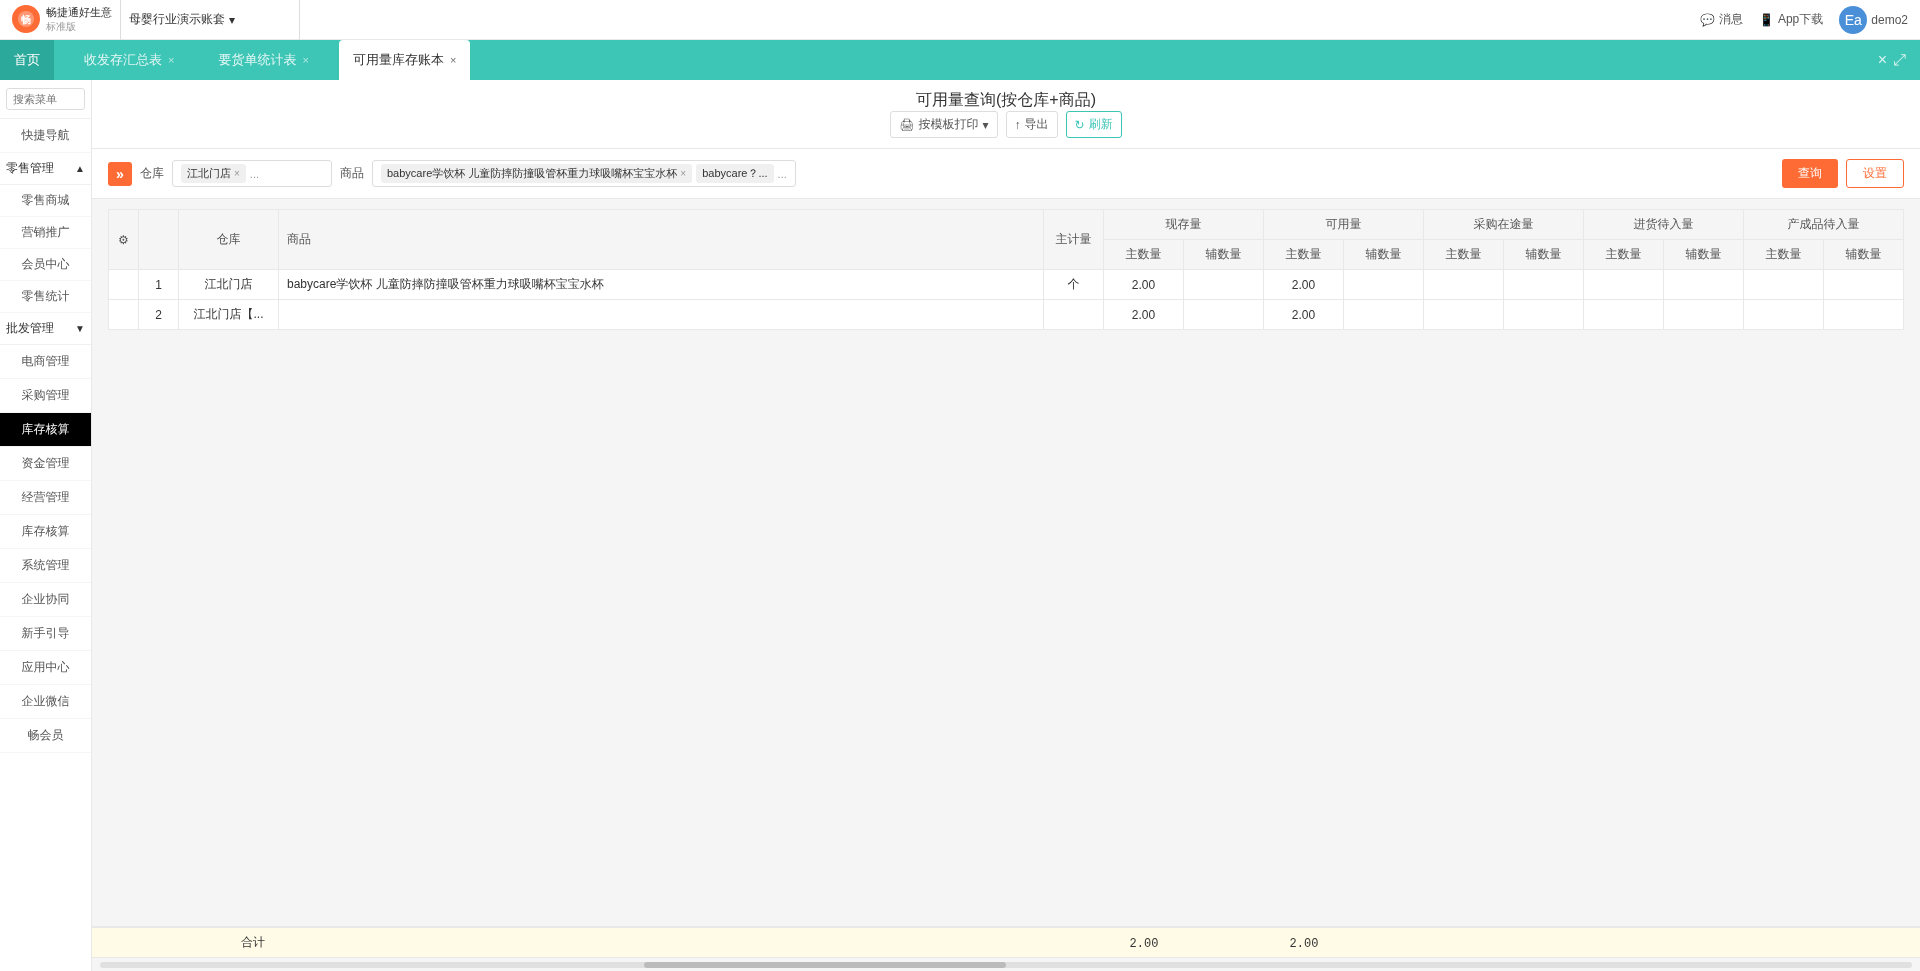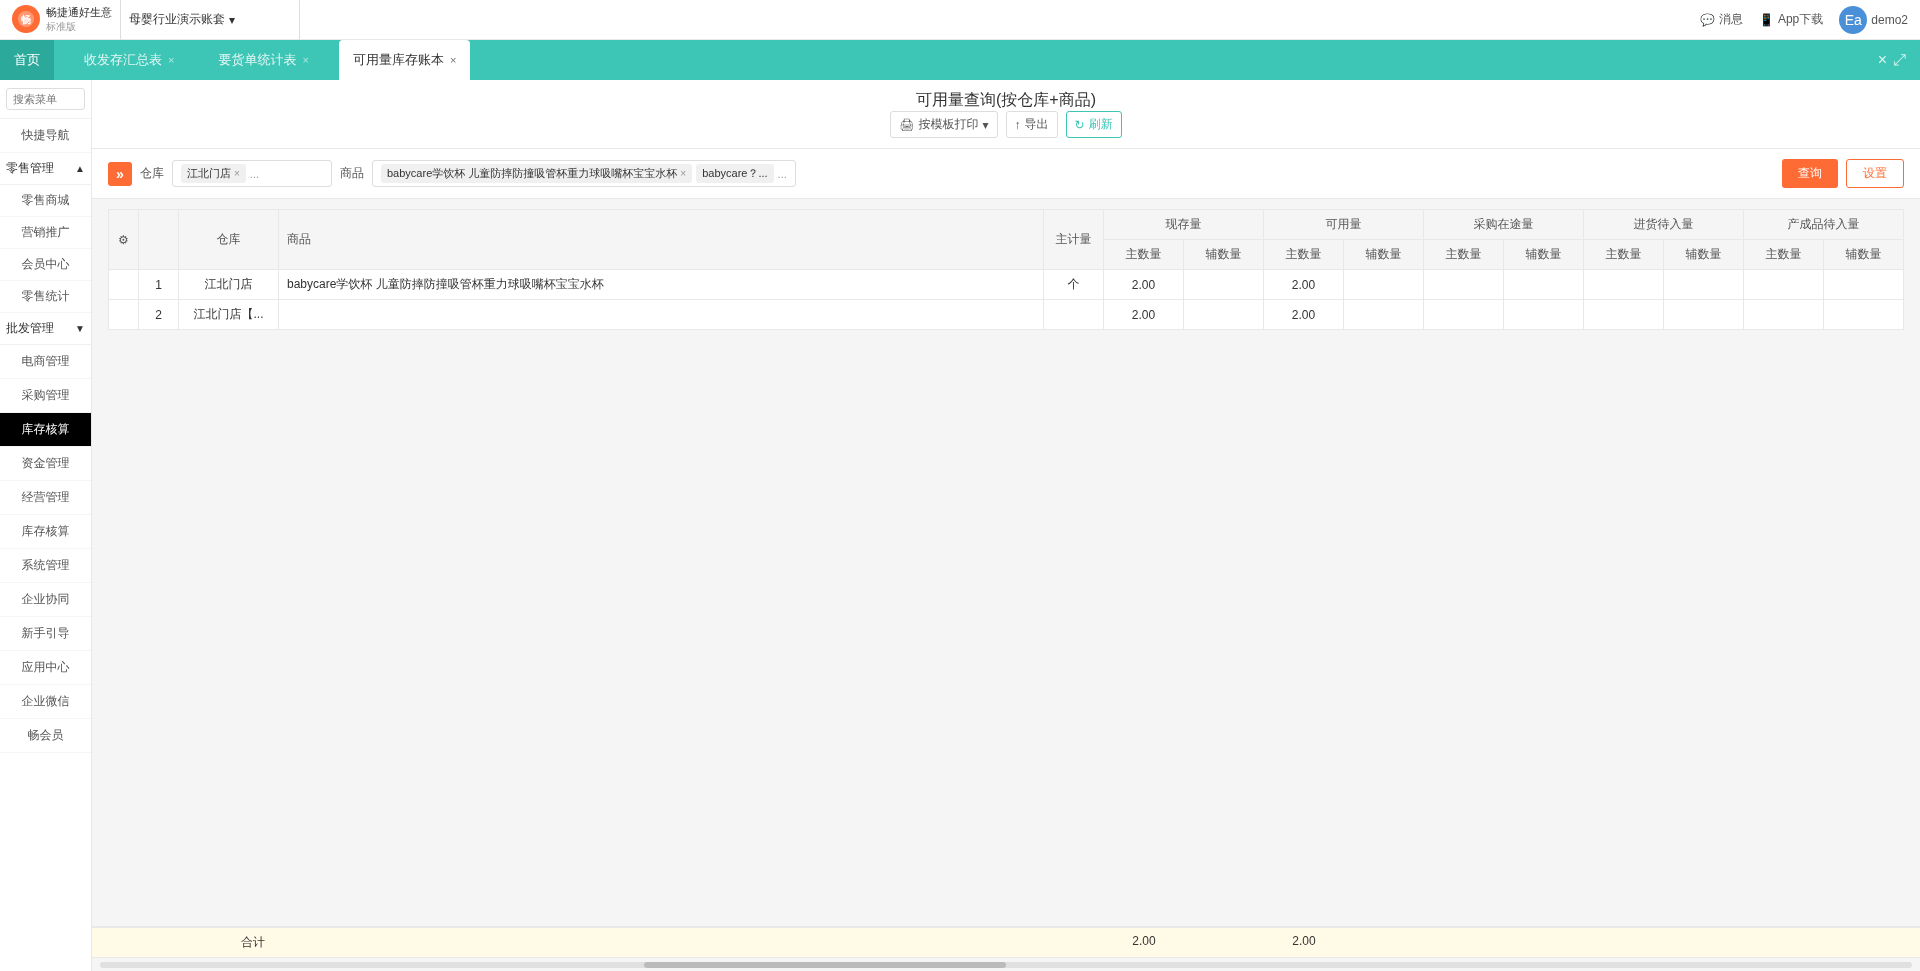--- a/index.html
+++ b/index.html
@@ -230,24 +230,25 @@
       font-weight: normal;
     }
     .data-table td { color: #333; }
 
     
     .table-footer {
       background: #fffbe6;
       border-top: 2px solid #e8e8e8;
       padding: 6px 16px;
       display: flex;
-      align-items: flex-start;
+      align-items: flex-end;
       font-size: 12px;
       color: #333;
       flex-shrink: 0;
+      font-family: Liberation Mono, monospace;
     }
     .footer-label { width: 150px; text-align: center; font-weight: 500; }
     .footer-cell { min-width: 80px; text-align: center; font-weight: 500; }
 
     
     .scroll-bar-area {
       height: 14px;
       background: #f5f5f5;
       border-top: 1px solid #e8e8e8;
       display: flex;

